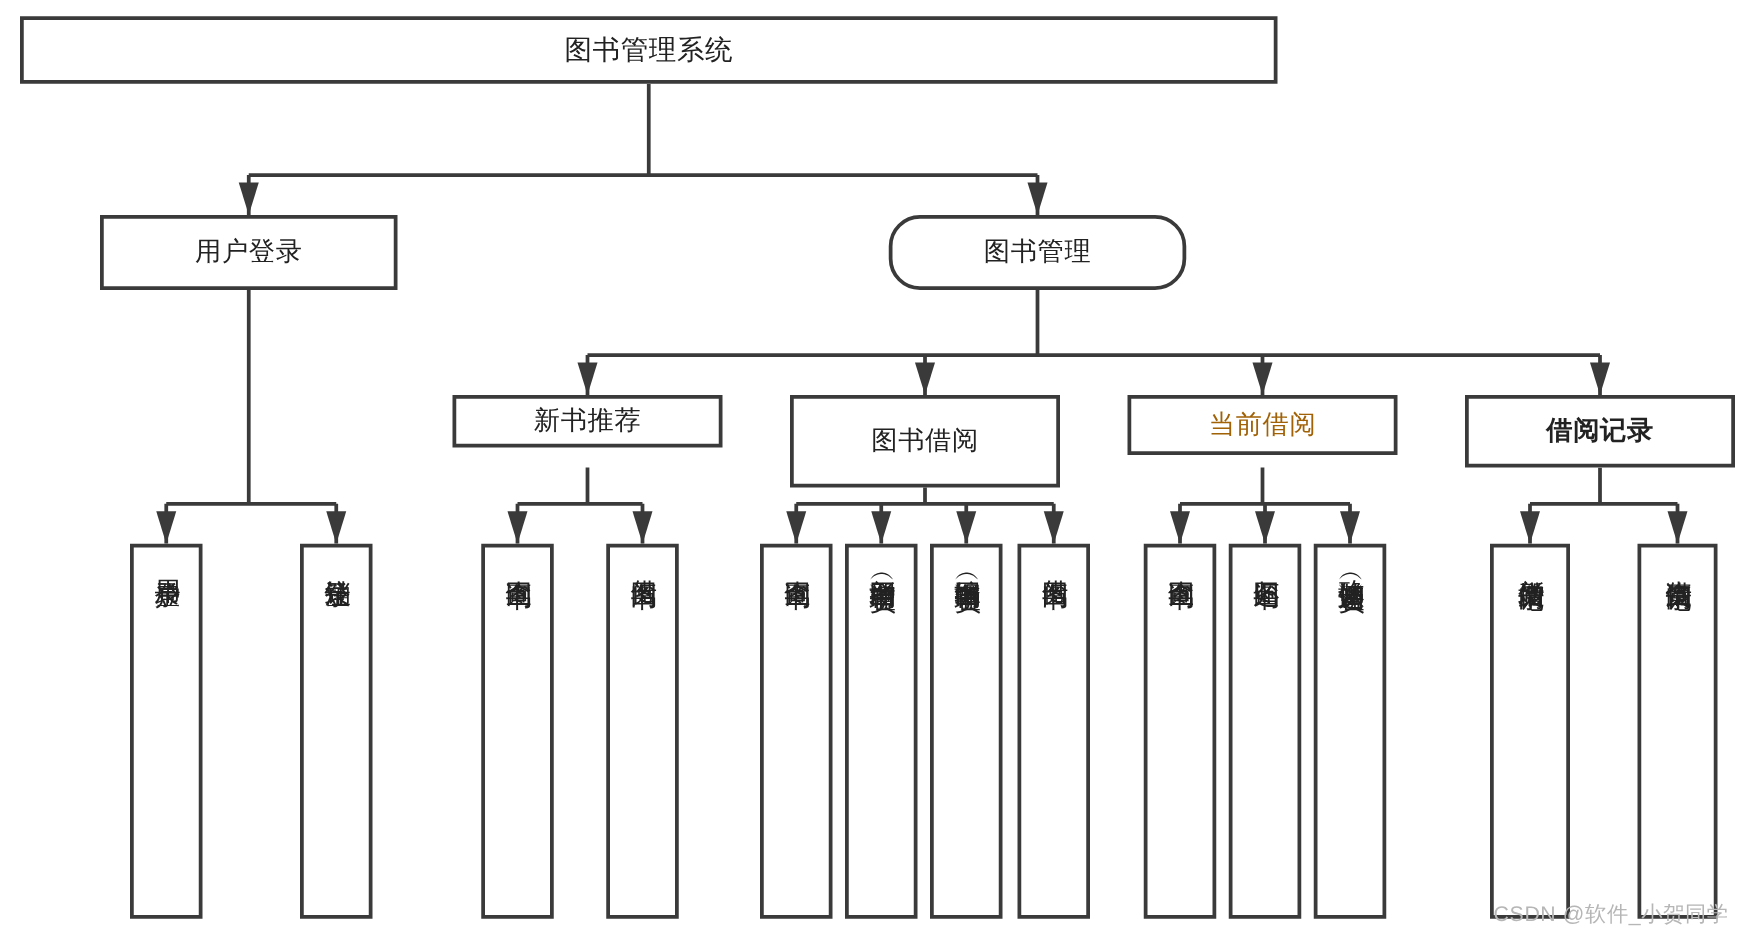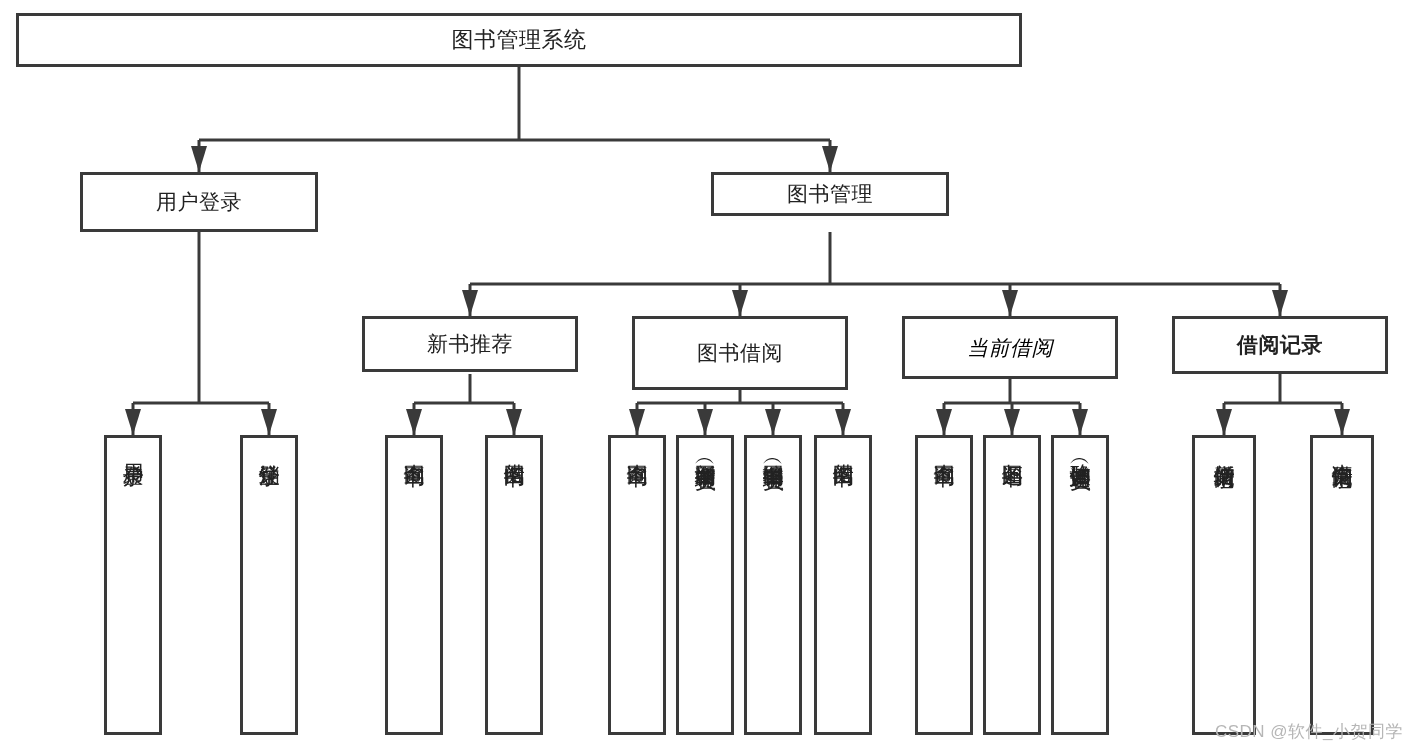--- a/index.html
+++ b/index.html
@@ -40,21 +40,21 @@
   .node.vert .label{
     writing-mode:vertical-rl;
     text-orientation:upright;
     font-size:21px;
     line-height:1.06;
     letter-spacing:1px;
     white-space:nowrap;
   }
   #watermark{
     position:absolute;
-    right:2px;
+    right:22px;
     bottom:4px;
     font-size:17px;
     color:#b6b6b6;
     letter-spacing:0.5px;
     white-space:nowrap;
     pointer-events:none;
   }
 </style>
 </head>
 <body>
@@ -115,30 +115,30 @@
       <polygon points="1334,409 1350,409 1342,435" fill="#3a3a3a"></polygon>
     </svg>
 
   <div id="nodes">
       <div class="node horiz root" style="left: 16px; top: 13px; width: 1006px; height: 54px; border-color: rgb(58, 58, 58); background: rgb(255, 255, 255); color: rgb(34, 34, 34);">
         <span class="label">图书管理系统</span>
       </div>
       <div class="node horiz" style="left: 80px; top: 172px; width: 238px; height: 60px; border-color: rgb(58, 58, 58); background: rgb(255, 255, 255); color: rgb(34, 34, 34);">
         <span class="label">用户登录</span>
       </div>
-      <div class="node horiz" style="left: 711px; top: 172px; width: 238px; height: 44px; border-color: rgb(58, 58, 58); background: rgb(255, 255, 255); color: rgb(34, 34, 34);">
+      <div class="node horiz" style="left: 711px; top: 172px; width: 238px; height: 60px; border-color: rgb(58, 58, 58); background: rgb(255, 255, 255); color: rgb(34, 34, 34); border-radius: 25px;">
         <span class="label">图书管理</span>
       </div>
-      <div class="node horiz" style="left: 362px; top: 316px; width: 216px; height: 56px; border-color: rgb(58, 58, 58); background: rgb(255, 255, 255); color: rgb(34, 34, 34);">
+      <div class="node horiz" style="left: 362px; top: 316px; width: 216px; height: 42px; border-color: rgb(58, 58, 58); background: rgb(255, 255, 255); color: rgb(34, 34, 34);">
         <span class="label">新书推荐</span>
       </div>
       <div class="node horiz" style="left: 632px; top: 316px; width: 216px; height: 74px; border-color: rgb(58, 58, 58); background: rgb(255, 255, 255); color: rgb(34, 34, 34);">
         <span class="label">图书借阅</span>
       </div>
-      <div class="node horiz" style="left: 902px; top: 316px; width: 216px; height: 63px; border-color: rgb(58, 58, 58); background: rgb(255, 255, 255); color: #000000; font-style: italic;">
+      <div class="node horiz" style="left: 902px; top: 316px; width: 216px; height: 48px; border-color: rgb(58, 58, 58); background: rgb(255, 255, 255); color: #a16207;">
         <span class="label">当前借阅</span>
       </div>
       <div class="node horiz" style="left: 1172px; top: 316px; width: 216px; height: 58px; border-color: rgb(58, 58, 58); background: rgb(255, 255, 255); color: rgb(34, 34, 34); font-weight: bold;">
         <span class="label">借阅记录</span>
       </div>
       <div class="node vert" style="left: 104px; top: 435px; width: 58px; height: 300px; border-color: rgb(58, 58, 58); background: rgb(255, 255, 255); color: rgb(34, 34, 34);">
         <span class="label">用户登录</span>
       </div>
       <div class="node vert" style="left: 240px; top: 435px; width: 58px; height: 300px; border-color: rgb(58, 58, 58); background: rgb(255, 255, 255); color: rgb(34, 34, 34);">
         <span class="label">注销登录</span>

